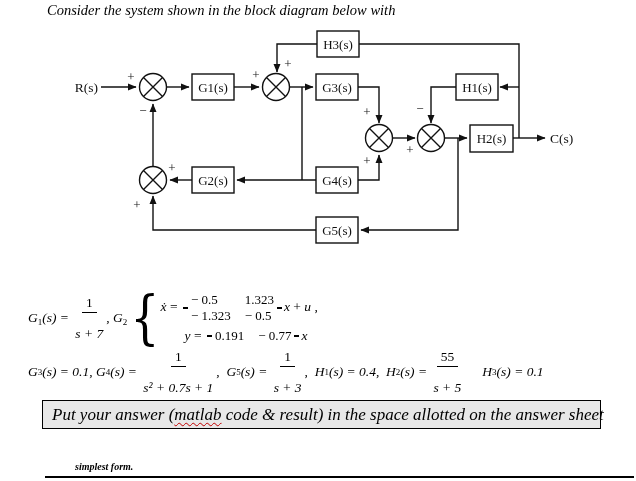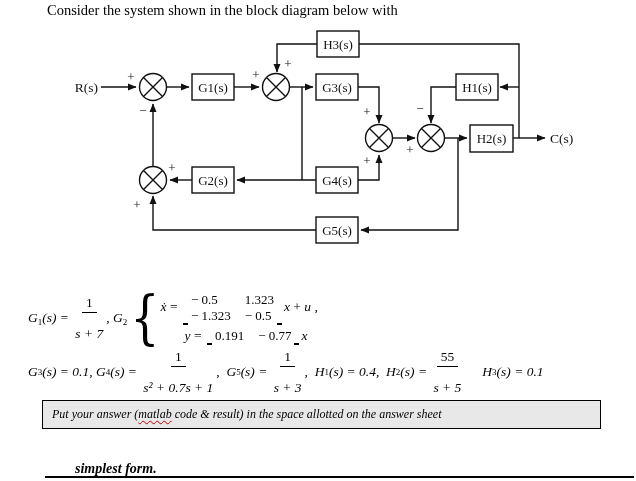--- a/index.html
+++ b/index.html
@@ -1,57 +1,57 @@
 <!DOCTYPE html>
 <html><head>
 <meta charset="utf-8">
 <style>
   html,body{margin:0;padding:0;background:#fff;}
   .page{position:relative;width:636px;height:481px;background:#fff;overflow:hidden;
         font-family:"Liberation Serif","DejaVu Serif",serif;color:#000;}
-  .title{position:absolute;left:47px;top:2px;font-size:14.5px;white-space:nowrap;}
+  .title{position:absolute;left:47px;top:2px;font-size:14.5px;white-space:nowrap;font-style:italic;}
 
   svg text{font-family:"Liberation Serif","DejaVu Serif",serif;fill:#111;}
   .blk-label{font-size:13px;}
   .io-label{font-size:13.5px;}
   .sign{font-size:13px;}
 
   
   .eq{position:absolute;display:flex;align-items:center;font-size:13.5px;white-space:pre;}
   .mi{font-style:italic;}
   sub{font-size:9px;vertical-align:-3px;font-style:normal;}
   .frac{display:inline-flex;flex-direction:column;align-items:center;margin:0 3px;vertical-align:middle;}
   .frac .num{padding:0 4px 1px 4px;border-bottom:1px solid #000;line-height:1.15;}
   .frac .den{padding-top:13px;line-height:1.15;}
   .brace{font-size:46px;font-weight:300;line-height:50px;transform:scaleY(1.25);margin:0 1px 0 3px;
          font-family:"DejaVu Serif",serif;}
   .ssgrp{display:inline-flex;flex-direction:column;}
   .ssrow{display:inline-flex;align-items:center;line-height:1.1;}
   .ssrow2{margin-left:24px;margin-top:2px;}
-  .mat{display:inline-flex;align-items:flex-end;margin:0 2px;}
+  .mat{display:inline-flex;align-items:center;margin:0 2px;}
   .mb{width:4px;}
   .mb.l{border:1.5px solid #000;border-right:none;}
   .mb.r{border:1.5px solid #000;border-left:none;}
   .mcells{display:grid;align-content:center;padding:1px 3px;column-gap:14px;row-gap:0;
           font-size:13px;line-height:1.25;justify-items:start;}
   .c2{grid-template-columns:auto auto;}
   .c1{grid-template-columns:auto;}
   .eq2item{display:inline-flex;align-items:center;}
 
   .instruction{position:absolute;left:42px;top:400px;width:548px;height:27px;
-               background:#e8e8e8;border:1px solid #000;font-style:italic;font-size:12px;
+               background:#e8e8e8;border:1px solid #000;font-style:italic;font-size:17px;
                line-height:27px;padding-left:9px;white-space:nowrap;}
   .sp-word{text-decoration-line:underline;text-decoration-style:wavy;
            text-decoration-color:#c00000;text-decoration-thickness:1px;text-underline-offset:2px;}
 
   .parta{position:absolute;left:58px;top:445px;font-size:13.5px;white-space:nowrap;}
   .alabel{display:inline-block;margin-right:11px;}
   .tmath{font-size:14px;font-style:italic;}
   .inthe{border-bottom:1px dashed #4f81bd;}
-  .parta2{position:absolute;left:75px;top:461px;font-size:14px;font-weight:bold;font-style:italic;}
+  .parta2{position:absolute;left:75px;top:461px;font-size:10px;font-weight:bold;font-style:italic;}
   .bottom-rule{position:absolute;left:45px;top:476px;width:589px;height:1.5px;background:#000;}
 </style>
 </head>
 <body>
 
 <div class="page">
 
   <div class="title">Consider the system shown in the block diagram below with</div>
 
   <svg width="636" height="262" viewBox="0 0 636 262" style="position:absolute;left:0;top:0;" xmlns="http://www.w3.org/2000/svg">

